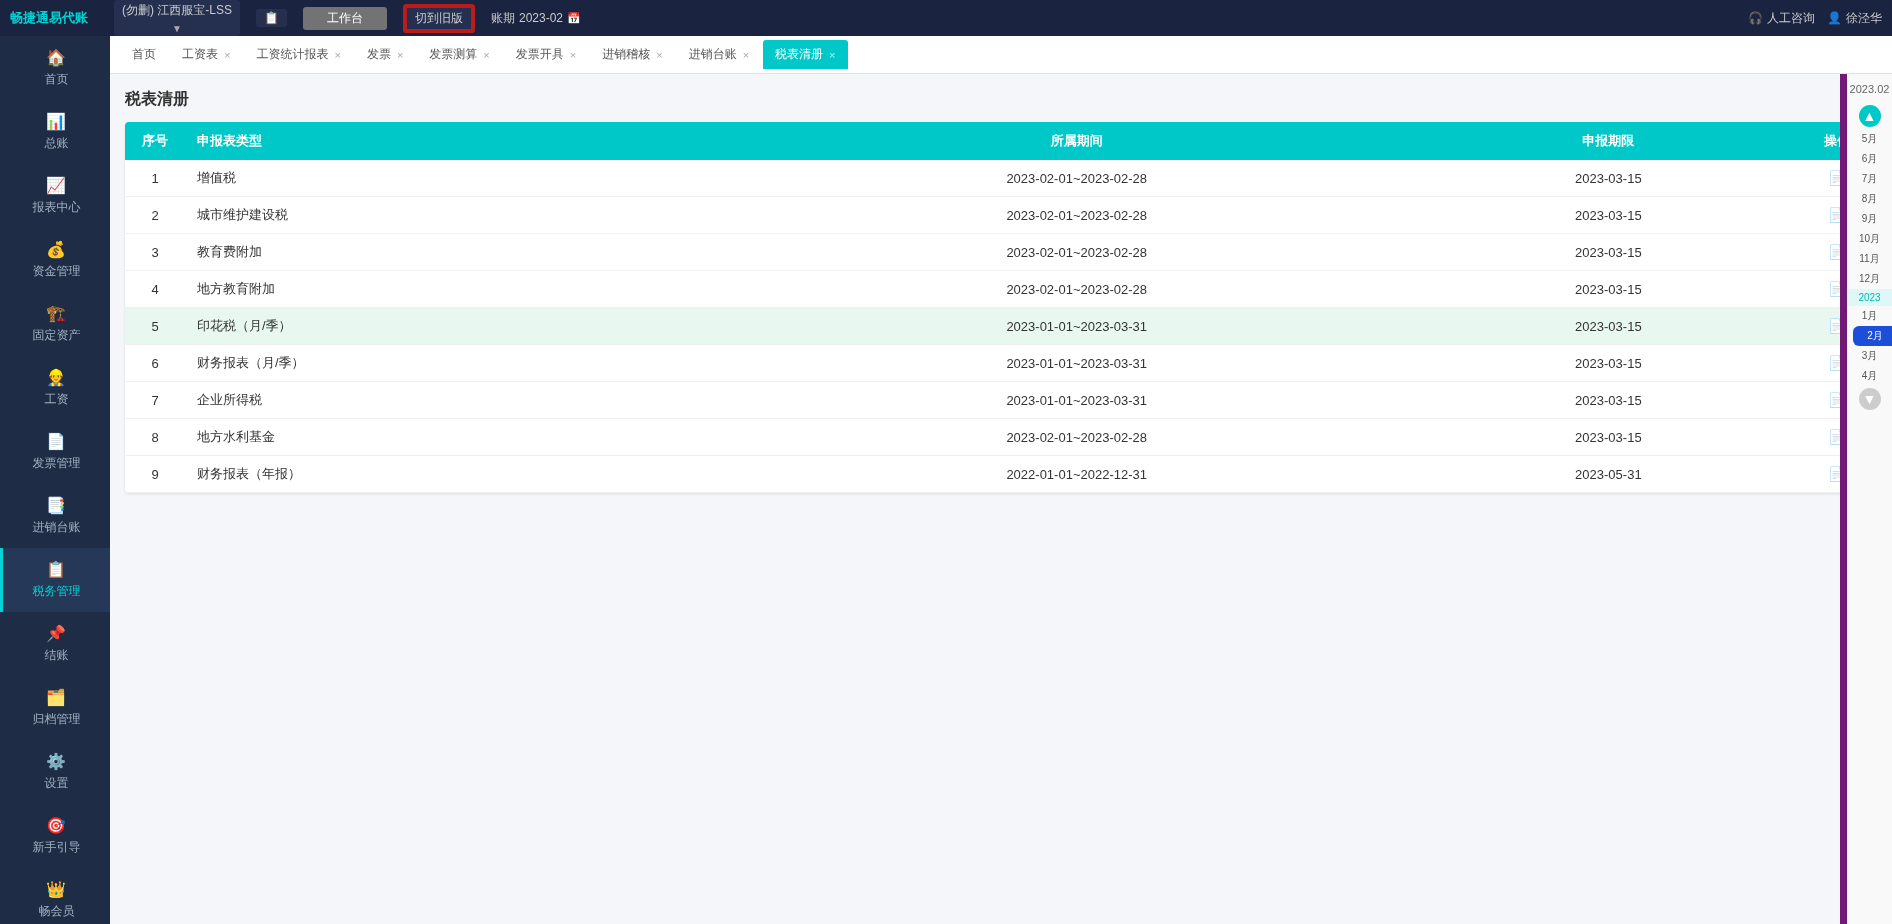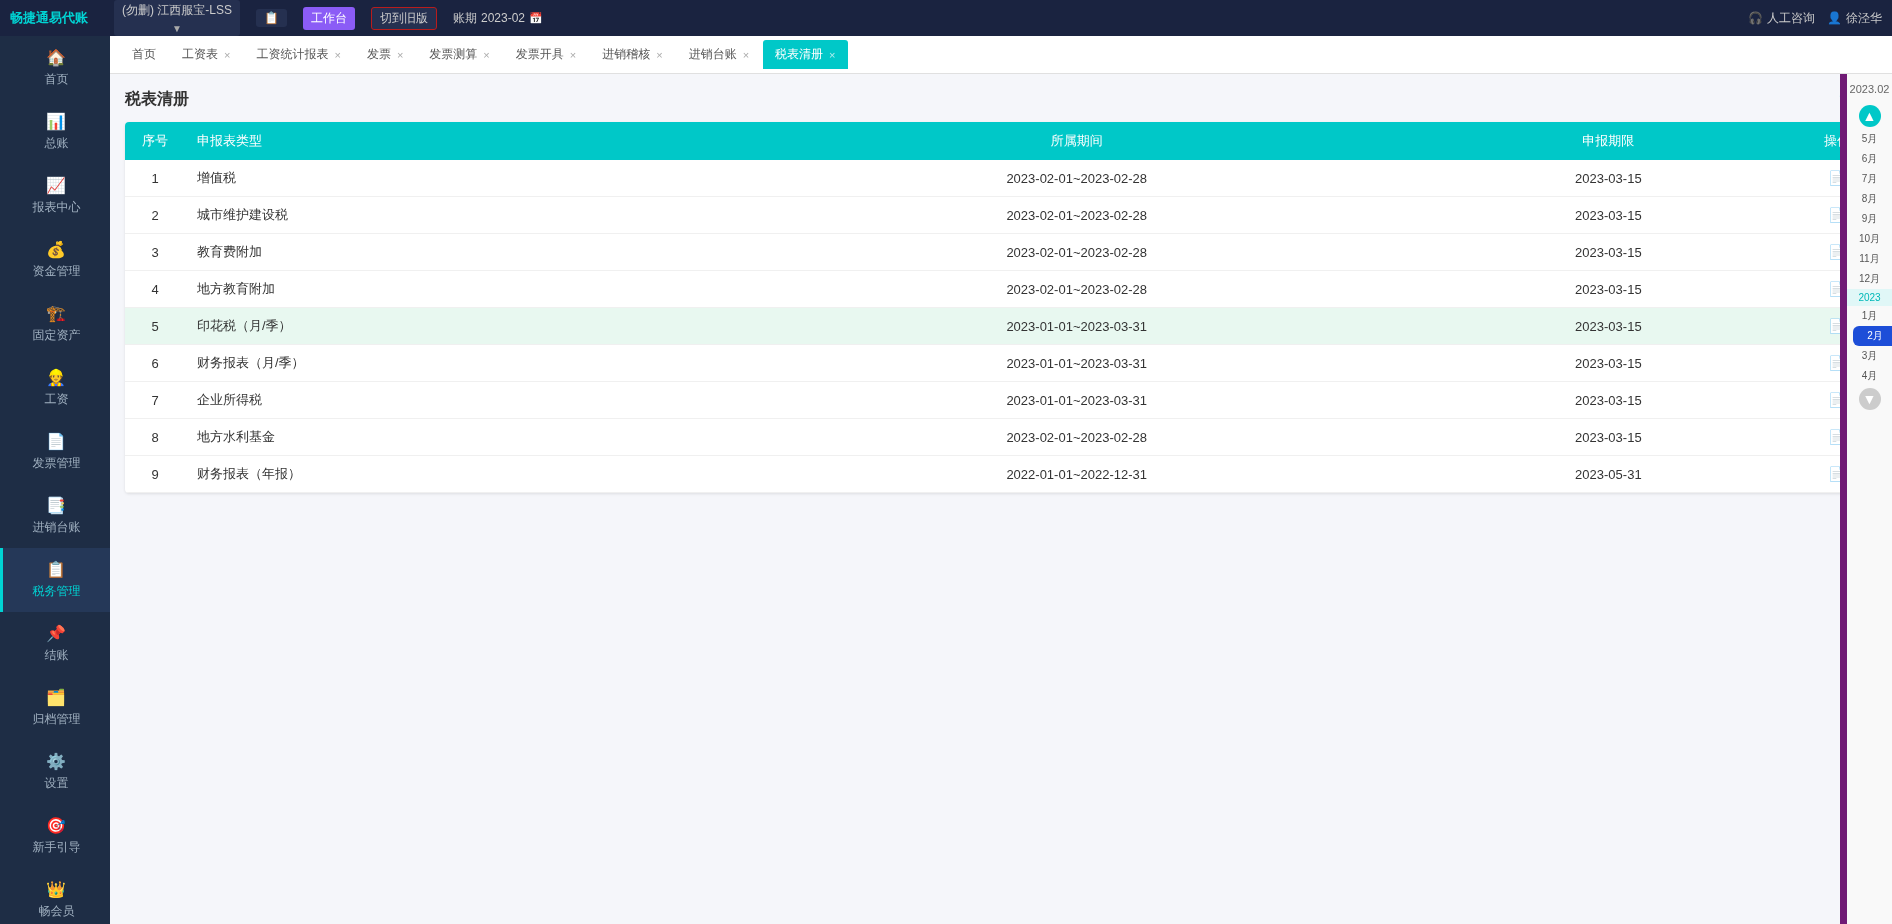--- a/index.html
+++ b/index.html
@@ -4,22 +4,22 @@
   <style>
     * { box-sizing: border-box; margin: 0; padding: 0; }
     body { font-family: 'Microsoft YaHei', Arial, sans-serif; font-size: 13px; background: #f0f2f5; color: #333; display: flex; flex-direction: column; height: 100vh; overflow: hidden; }
 
     
     .topbar { height: 36px; background: #1a2340; display: flex; align-items: center; padding: 0 10px; gap: 16px; flex-shrink: 0; }
     .topbar-logo { color: #00d4d4; font-size: 13px; font-weight: bold; margin-right: 10px; }
     .topbar-company { color: #ccc; font-size: 12px; display: flex; align-items: center; gap: 4px; background: #253050; padding: 2px 8px; border-radius: 3px; cursor: pointer; flex-direction: column; }
     .topbar-company .arrow { font-size: 10px; color: #aaa; }
     .topbar-copy-btn { background: #253050; border: none; color: #ccc; padding: 2px 8px; border-radius: 3px; cursor: pointer; font-size: 12px; }
-    .topbar-workbench { background: #8b5cf6; color: white; border: none; padding: 3px 8px; border-radius: 3px; cursor: pointer; font-size: 12px; }
-    .topbar-switch { background: #253050; color: #ccc; border: 1px solid #b91c1c; padding: 2px 8px; border-radius: 3px; cursor: pointer; font-size: 12px; }
+    .topbar-workbench { background: #737373; color: white; border: none; padding: 3px 24px; border-radius: 3px; cursor: pointer; font-size: 12px; }
+    .topbar-switch { background: #253050; color: #ccc; border: 4px solid #b91c1c; padding: 2px 8px; border-radius: 3px; cursor: pointer; font-size: 12px; }
     .topbar-period { color: #ccc; font-size: 12px; display: flex; align-items: center; gap: 4px; }
     .topbar-period-icon { color: #aaa; font-size: 11px; }
     .topbar-spacer { flex: 1; }
     .topbar-right { display: flex; align-items: center; gap: 12px; color: #ccc; font-size: 12px; }
     .topbar-right-item { display: flex; align-items: center; gap: 4px; cursor: pointer; }
 
     
     .main-layout { display: flex; flex: 1; overflow: hidden; }
 
     
@@ -42,21 +42,21 @@
     .page-content { flex: 1; overflow: auto; padding: 15px; position: relative; }
 
     
     .page-header { display: flex; align-items: center; justify-content: space-between; margin-bottom: 12px; }
     .page-title { font-size: 16px; font-weight: bold; color: #333; }
     .refresh-btn { display: flex; align-items: center; gap: 4px; color: #00b8b8; cursor: pointer; font-size: 12px; }
 
     
     .data-table { width: 100%; border-collapse: collapse; background: white; border-radius: 4px; overflow: hidden; box-shadow: 0 1px 3px rgba(0,0,0,0.1); }
     .data-table thead tr { background: #00c8c8; color: white; }
-    .data-table thead th { padding: 10px 12px; text-align: center; font-size: 13px; font-weight: normal; border: none; }
+    .data-table thead th { padding: 10px 12px; text-align: center; font-size: 13px; font-weight: bold; border: none; }
     .data-table tbody tr { border-bottom: 1px solid #f0f0f0; }
     .data-table tbody tr.highlighted { background: #e8f8f0; }
     .data-table tbody td { padding: 9px 12px; text-align: center; font-size: 13px; color: #333; }
     .data-table tbody td.text-left { text-align: left; }
     .data-table .action-icon { color: #999; cursor: pointer; font-size: 14px; }
 
     
     .right-panel { position: absolute; right: 0; top: 0; bottom: 0; width: 52px; background: #f9f9f9; border-left: 7px solid #701a75; display: flex; flex-direction: column; align-items: center; padding: 5px 0; z-index: 10; }
     .right-panel-header { font-size: 11px; color: #666; padding: 4px 0; margin-bottom: 4px; }
     .right-panel-up { background: #00c8c8; color: white; border: none; border-radius: 50%; width: 22px; height: 22px; cursor: pointer; font-size: 14px; display: flex; align-items: center; justify-content: center; margin: 2px 0; }

